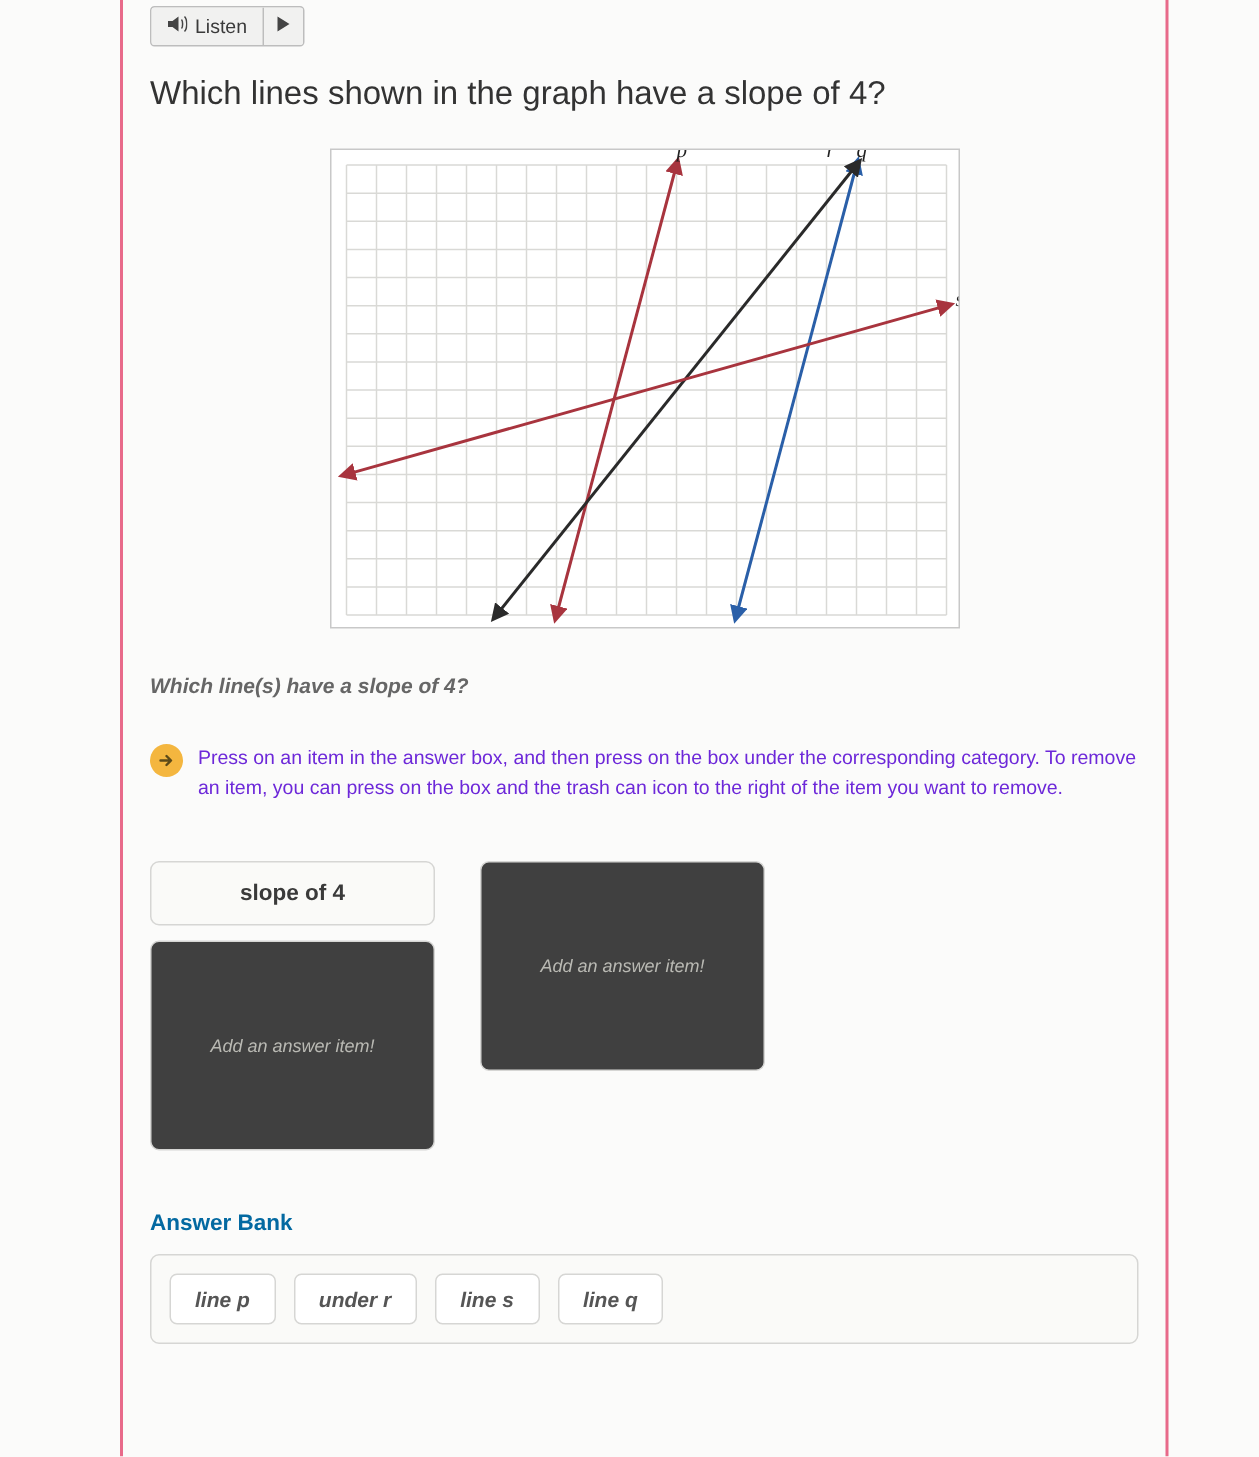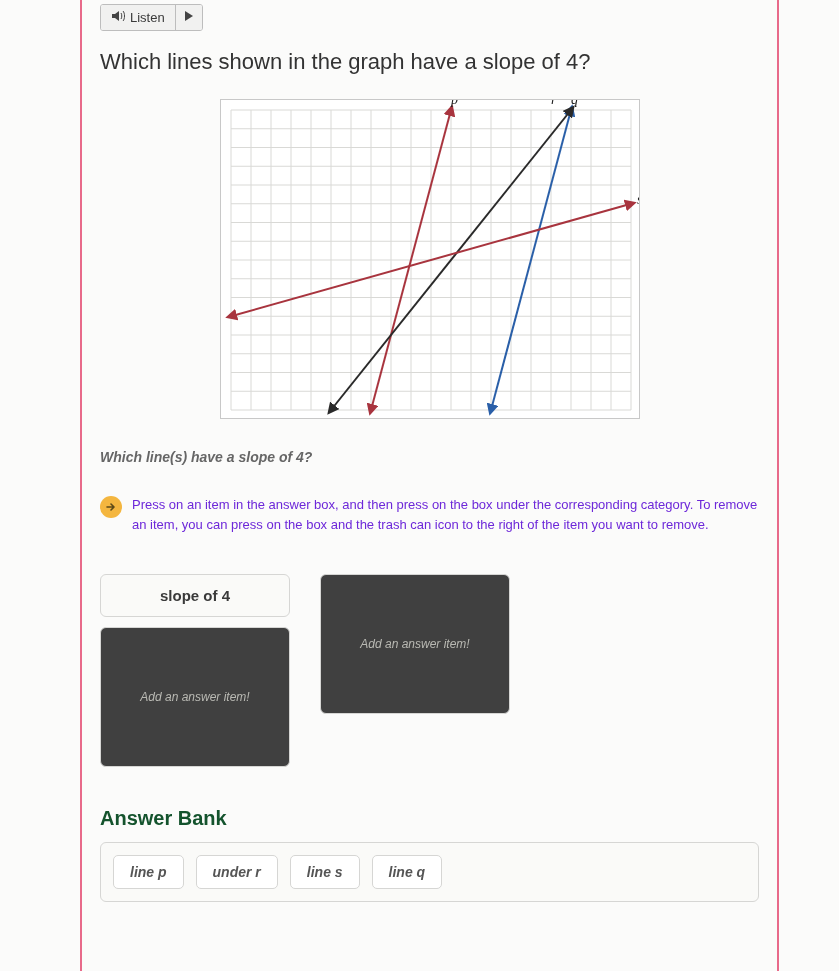--- a/index.html
+++ b/index.html
@@ -128,23 +128,23 @@
     align-items: center;
     justify-content: center;
     color: #b9b9b3;
     font-size: 12px;
     font-style: italic;
     text-align: center;
     padding: 6px;
     cursor: pointer;
   }
   .bank-title {
-    font-size: 20px;
+    font-size: 15px;
     font-weight: 600;
-    color: #14532d;
+    color: #0369a1;
     margin-bottom: 12px;
   }
   .bank-box {
     border: 1px solid #d6d6d4;
     border-radius: 6px;
     background: #fafaf8;
     padding: 12px;
     display: flex;
     gap: 12px;
     flex-wrap: wrap;

